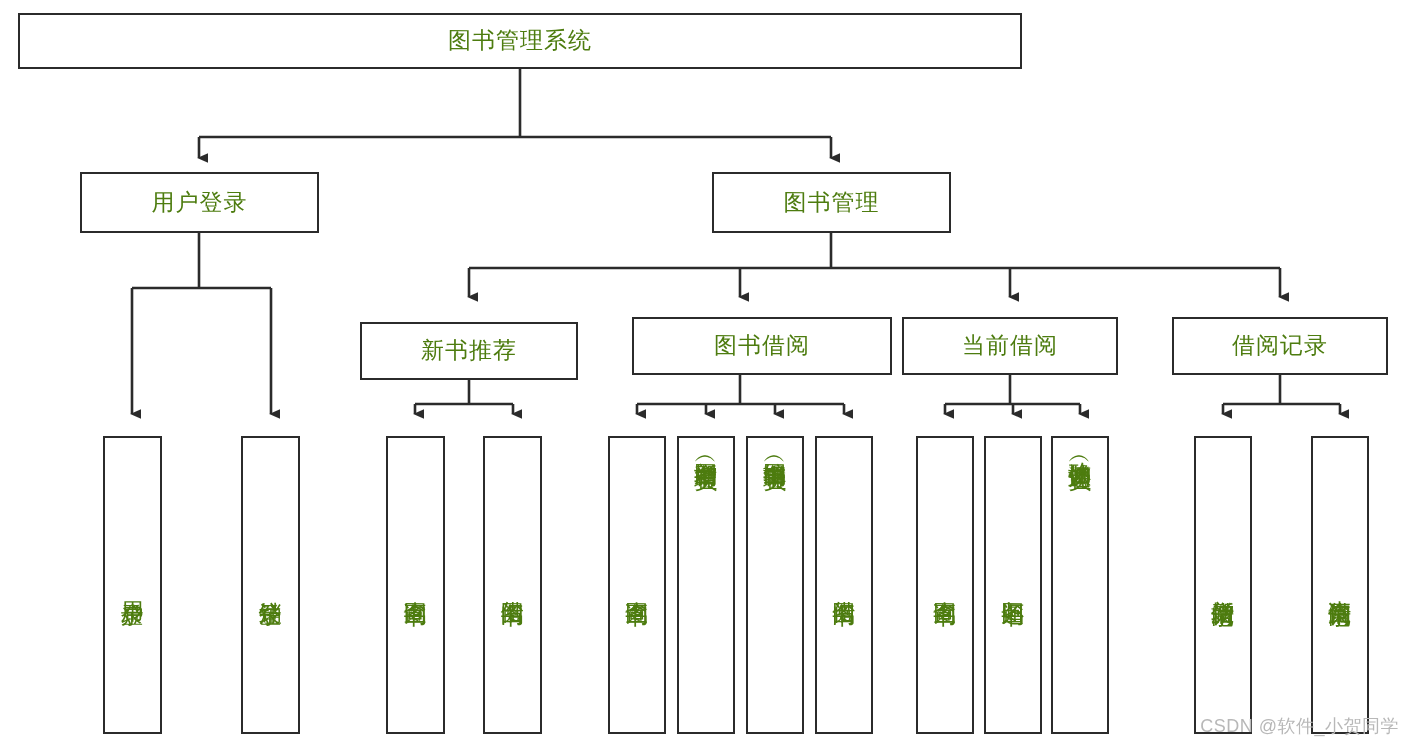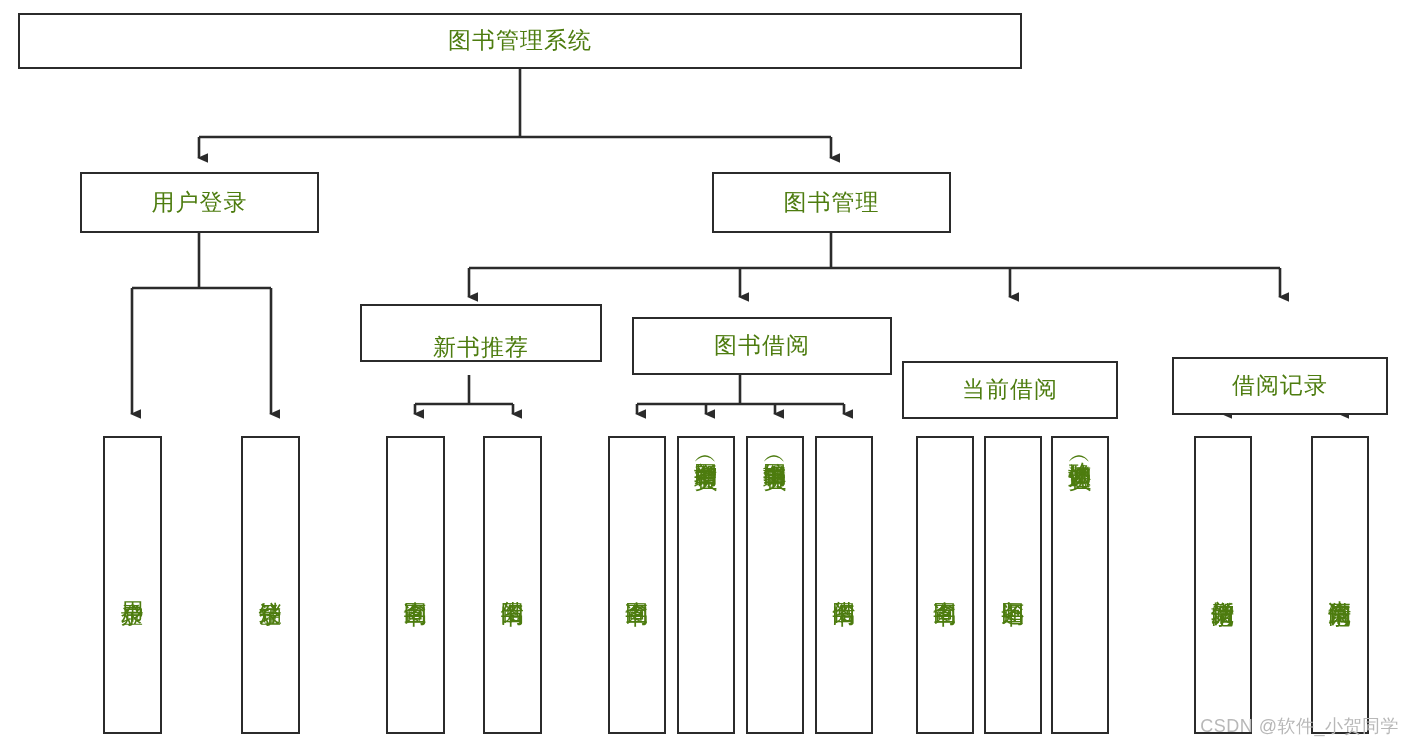--- a/index.html
+++ b/index.html
@@ -128,33 +128,33 @@
   </div>
 
   <div class="node horiz" style="left:80px; top:172px; width:239px; height:61px;">
     <span>用户登录</span>
   </div>
 
   <div class="node horiz" style="left:712px; top:172px; width:239px; height:61px;">
     <span>图书管理</span>
   </div>
 
-  <div class="node horiz" style="left:360px; top:304px; width:242px; height:58px;align-items:flex-end;">
+  <div class="node horiz" style="left:360px; top:322px; width:218px; height:58px;">
     <span>新书推荐</span>
   </div>
 
   <div class="node horiz" style="left:632px; top:317px; width:260px; height:58px;">
     <span>图书借阅</span>
   </div>
 
-  <div class="node horiz" style="left:902px; top:317px; width:216px; height:58px;margin-top:44px;">
+  <div class="node horiz" style="left:902px; top:317px; width:216px; height:58px;">
     <span>当前借阅</span>
   </div>
 
-  <div class="node horiz" style="left:1172px; top:317px; width:216px; height:58px;margin-top:40px;">
+  <div class="node horiz" style="left:1172px; top:317px; width:216px; height:58px;">
     <span>借阅记录</span>
   </div>
 
   <div class="node vert centerv" style="left:103px; top:436px; width:59px; height:298px;">
     <span class="vtext">用户登录</span>
   </div>
 
   <div class="node vert centerv" style="left:241px; top:436px; width:59px; height:298px;">
     <span class="vtext">注销登录</span>
   </div>

